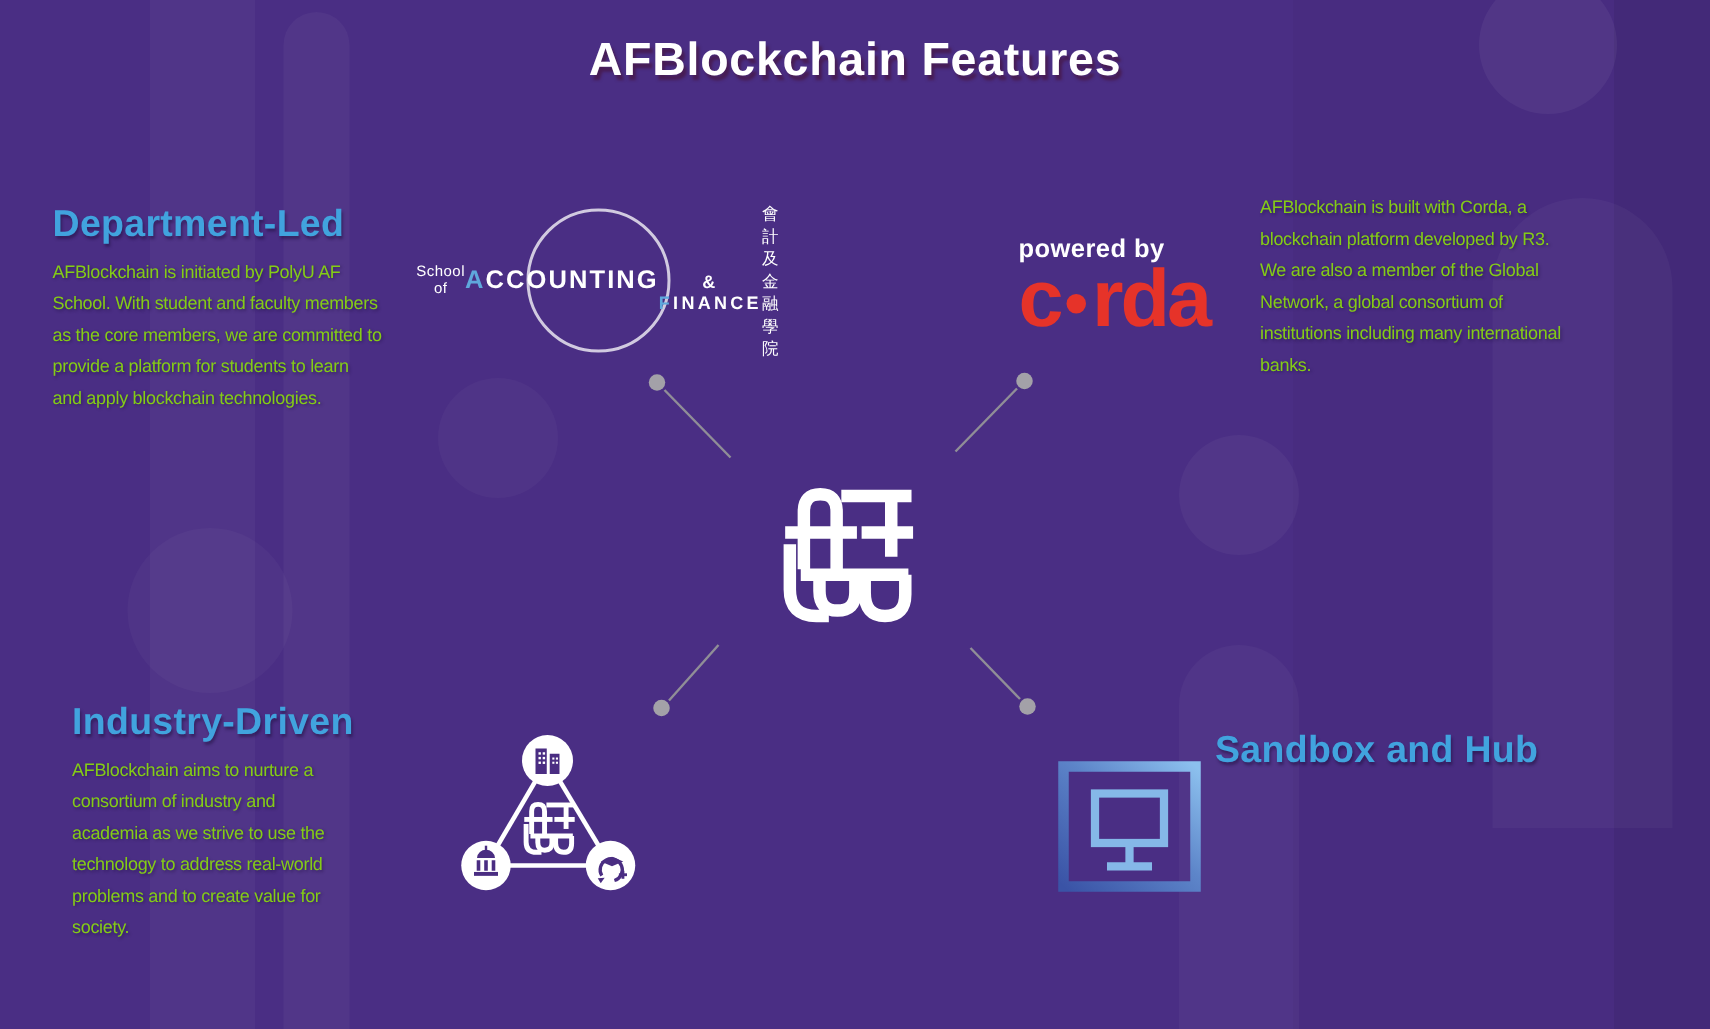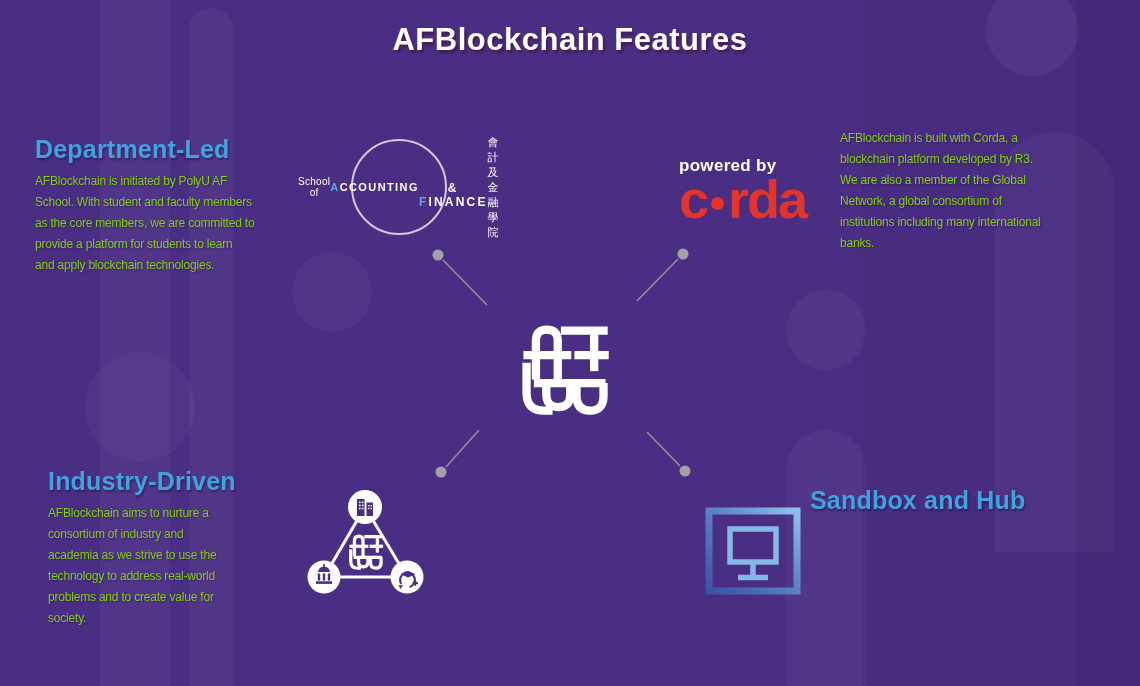--- a/index.html
+++ b/index.html
@@ -42,21 +42,21 @@
   .f-industry{left:48px;top:467px;}
   .f-sandbox{left:810px;top:486px;}
   
   .school-badge{
     position:absolute;left:351px;top:139px;width:96px;height:96px;border-radius:50%;
     border:2px solid rgba(255,255,255,0.75);box-sizing:border-box;
     display:flex;flex-direction:row;align-items:center;justify-content:center;
     color:#fff;text-align:center;
   }
   .badge-l1{font-size:10px;letter-spacing:0.3px;margin-bottom:1px;}
-  .badge-l2{font-size:11px;font-weight:700;letter-spacing:1.4px;}
+  .badge-l2{font-size:17px;font-weight:700;letter-spacing:1.4px;}
   .badge-l3{font-size:12px;font-weight:700;letter-spacing:2.2px;margin-top:16px;}
   .badge-accent{color:#5FA8DC;}
   .badge-rule{width:68px;height:1px;background:rgba(255,255,255,0.85);margin:3px 0 3px 0;}
   .badge-l4{font-size:11px;letter-spacing:1.5px;}
   
   .corda-logo{position:absolute;left:679px;top:156px;width:150px;}
   .powered-by{color:#fff;font-weight:700;font-size:17px;letter-spacing:0.3px;}
   .corda-word{
     margin-top:-4px;color:#E63329;font-size:54px;font-weight:800;
     letter-spacing:-2px;line-height:54px;display:flex;align-items:baseline;

